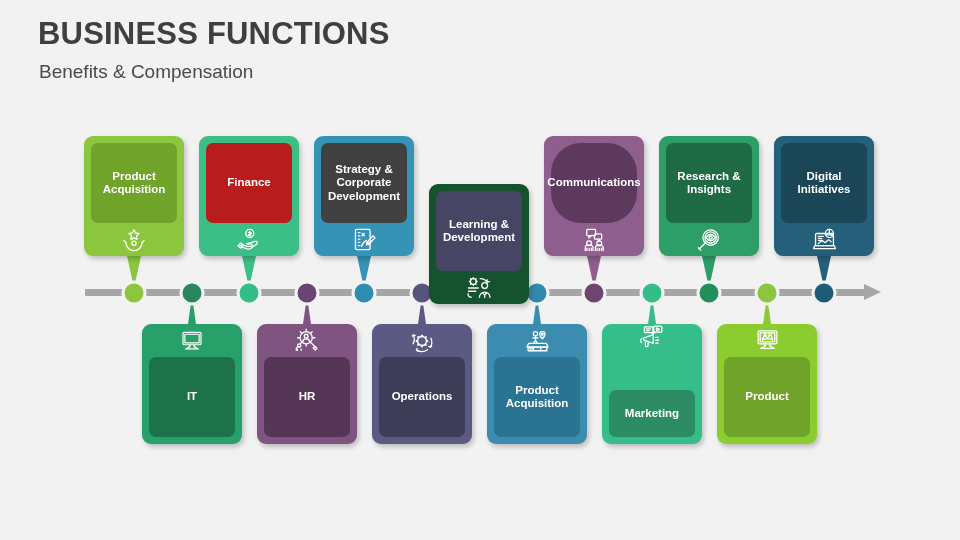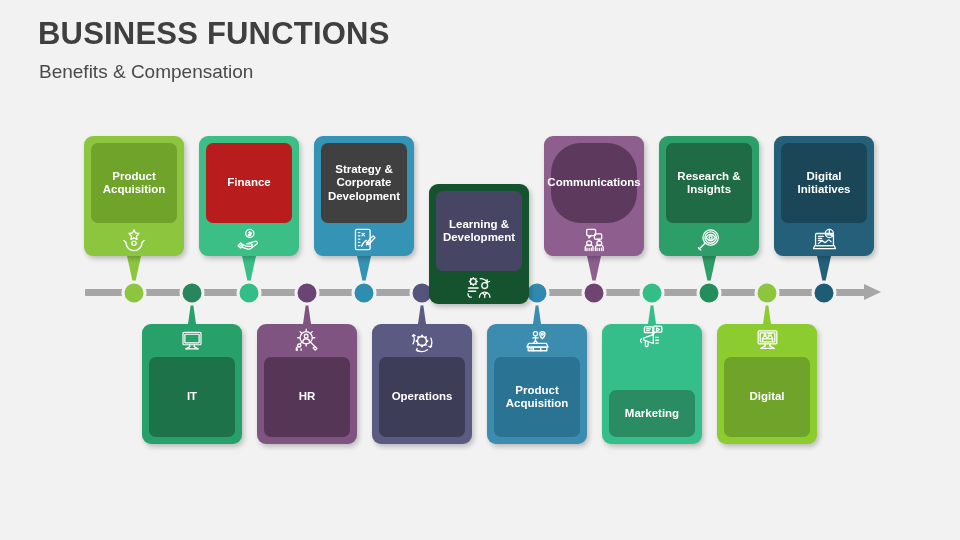--- a/index.html
+++ b/index.html
@@ -352,17 +352,17 @@
             <rect x="4.5" y="3.5" width="23" height="16" rx="1.3"></rect>
             <rect x="7" y="6" width="18" height="11" rx="0.6"></rect>
             <path d="M10 16c0-3.5 1.5-6 3-6s1.6 2 3 2 1.8-3 3.2-3 2.8 3 2.8 7"></path>
             <path d="M11.5 9.5l1.5-2.5 1.5 2.5zM17 7.2h4M17 9.5h3.5"></path>
             <path d="M9.5 13.5h13"></path>
             <path d="M13 19.5v2.5M19 19.5v2.5"></path>
             <path d="M8 25h16"></path>
             <path d="M13 22l-5 3M19 22l5 3"></path>
           </svg>
         </div>
-        <div class="label-box" style="background: rgb(111, 163, 42); color: rgb(255, 255, 255);">Digital</div>
+        <div class="label-box" style="background: rgb(111, 163, 42); color: rgb(255, 255, 255);">Product</div>
       </div>
     </div>
 
 </div>
 
 </body></html>

